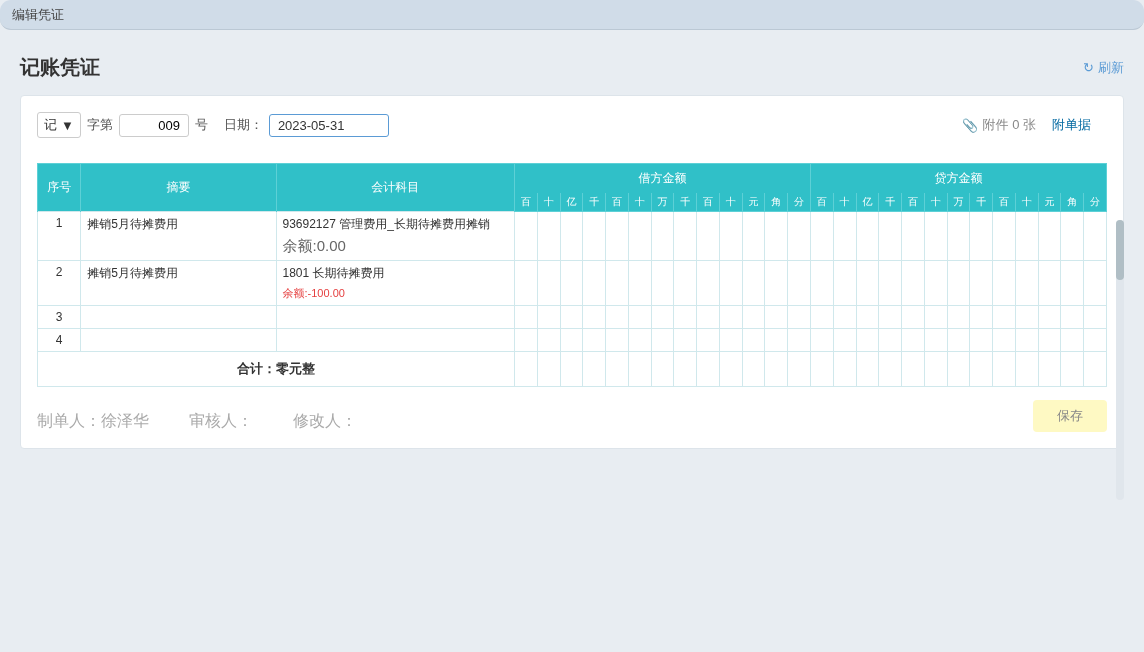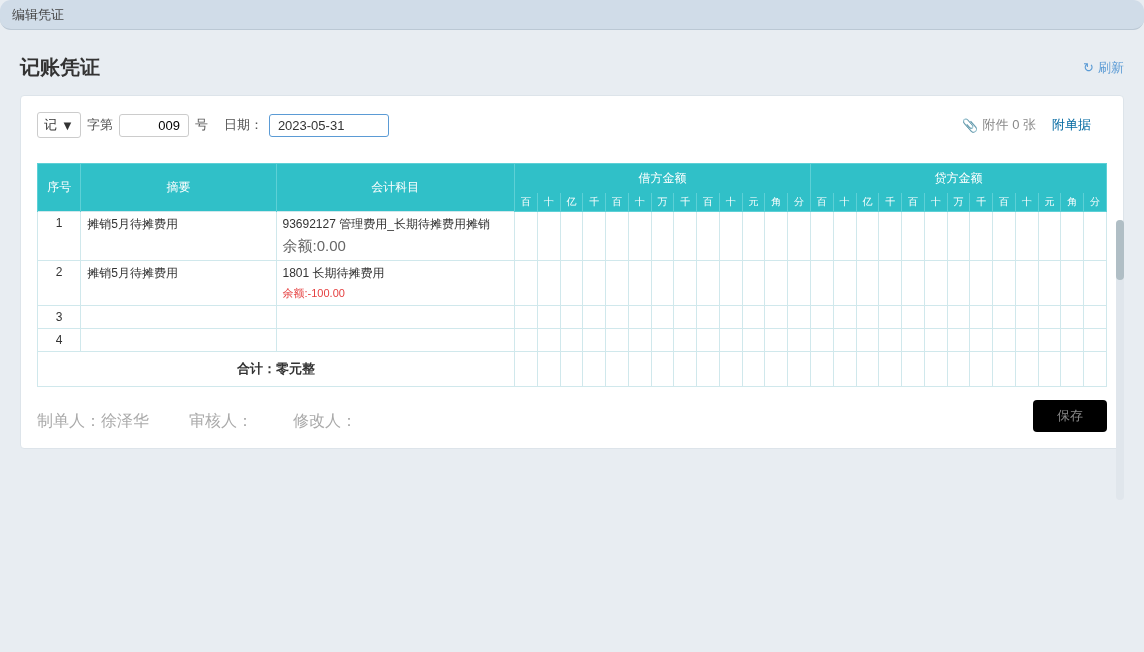--- a/index.html
+++ b/index.html
@@ -190,21 +190,21 @@
       text-align: center;
     }
     .footer-row {
       display: flex;
       gap: 40px;
       margin-top: 12px;
       color: #aaa;
       font-size: 16px;
     }
     .save-btn {
-      background: #000000;
+      background: #fef9c3;
       border: none;
       border-radius: 4px;
       padding: 7px 24px;
       color: #888;
       font-size: 13px;
       cursor: pointer;
       float: right;
     }
     .footer-area {
       display: flex;

